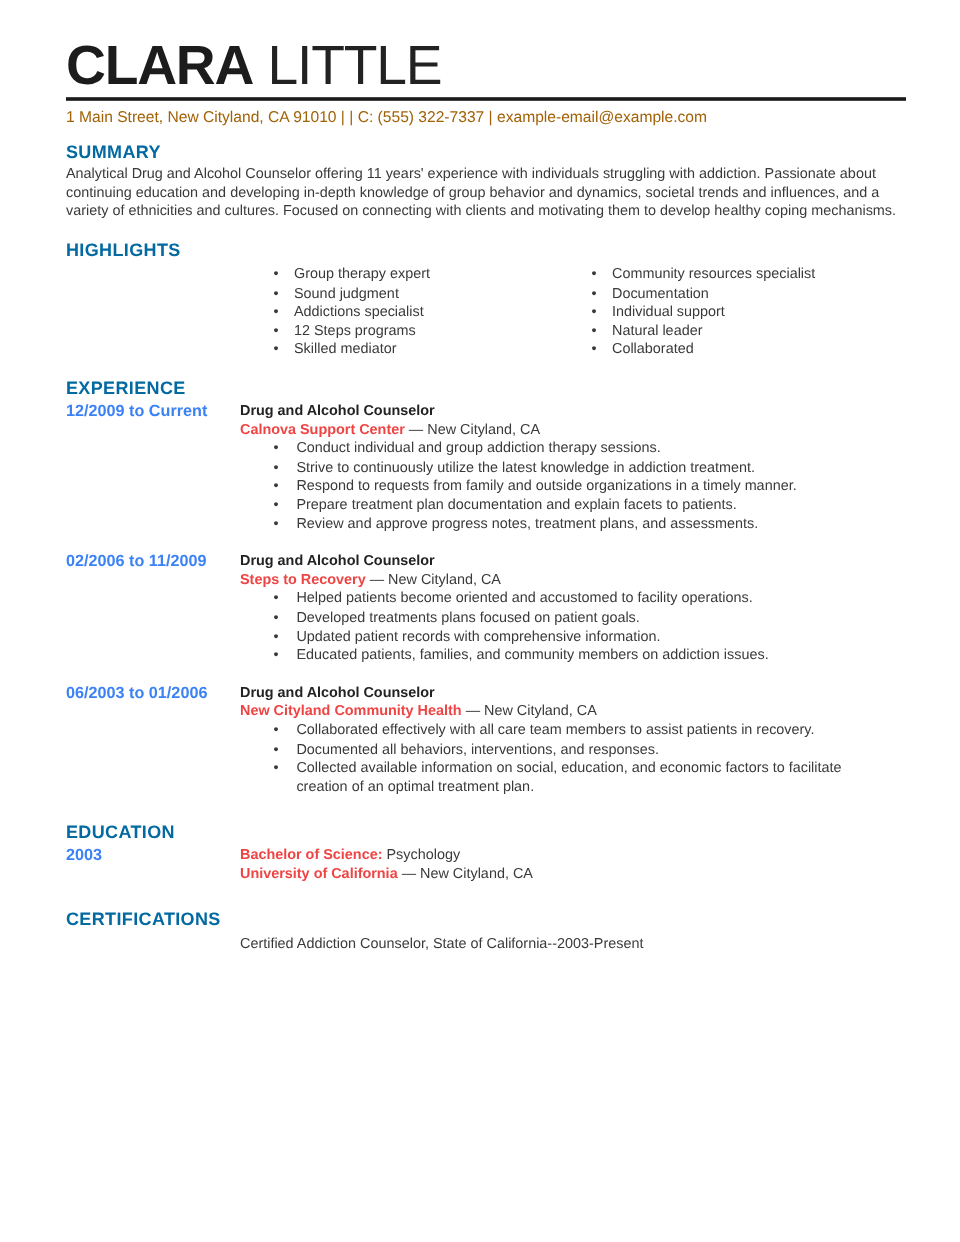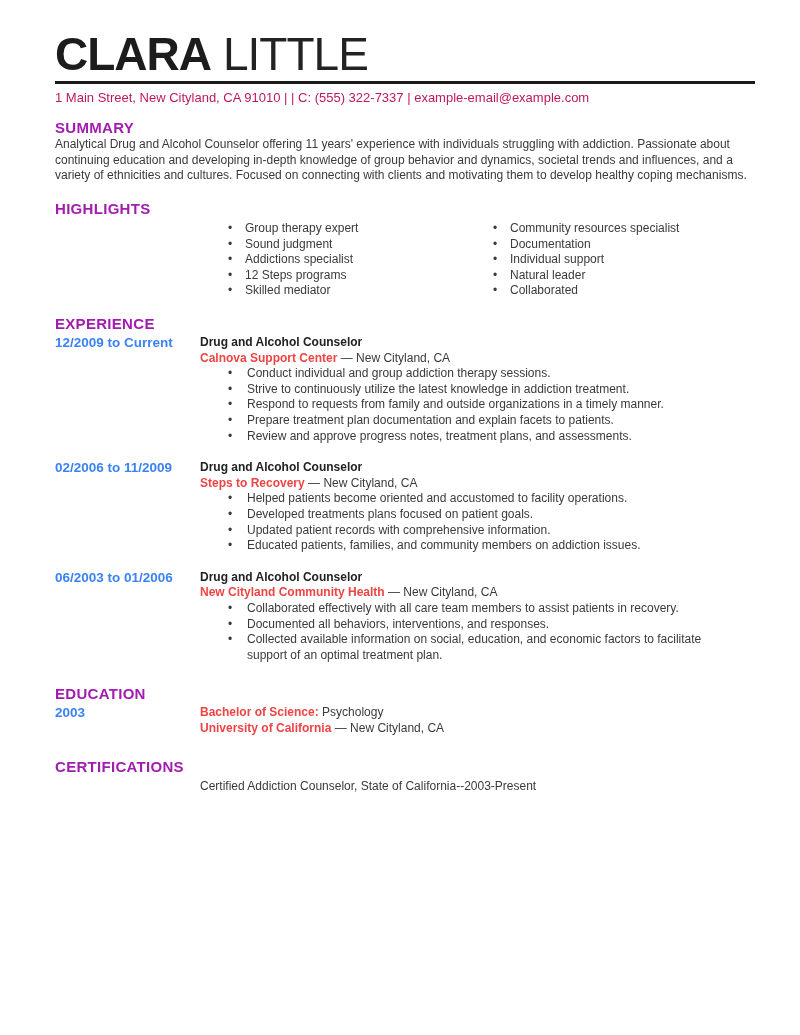--- a/index.html
+++ b/index.html
@@ -25,29 +25,29 @@
     color: #1c1c1c;
     white-space: nowrap;
   }
   .name .first { font-weight: bold; }
   .name .last  { font-weight: normal; margin-left: 12px; color: #222; }
   .header-rule { border-bottom: 3px solid #1a1a1a; margin-top: 3px; }
   .contact {
     margin-top: 6px;
     font-size: 13px;
     line-height: 15px;
-    color: #be185d;
+    color: #a16207;
   }
   
   .section-heading {
     font-size: 15px;
     line-height: 15px;
     font-weight: bold;
     letter-spacing: 0.3px;
-    color: #a21caf;
+    color: #0369a1;
   }
   .section-summary        { margin-top: 15px; }
   .section-highlights     { margin-top: 17px; }
   .section-experience     { margin-top: 17px; }
   .section-education      { margin-top: 23px; }
   .section-certifications { margin-top: 22px; }
 
   .body-text {
     font-size: 12px;
     line-height: 15.6px;
@@ -162,21 +162,21 @@
       <div class="dates">06/2003 to 01/2006</div>
       <div>
         <div class="body-text job-title">Drug and Alcohol Counselor</div>
         <div class="body-text">
           <span class="company">New Cityland Community Health</span>
           <span>— New Cityland, CA</span>
         </div>
         <ul class="bullets body-text">
           <li>Collaborated effectively with all care team members to assist patients in recovery.</li>
           <li>Documented all behaviors, interventions, and responses.</li>
-          <li>Collected available information on social, education, and economic factors to facilitate support of an optimal treatment plan.</li>
+          <li>Collected available information on social, education, and economic factors to facilitate creation of an optimal treatment plan.</li>
         </ul>
       </div>
     </div>
   </div>
 
   <div class="section-education">
     <div class="section-heading">EDUCATION</div>
     <div class="row edu-row">
       <div class="edu-year">2003</div>
       <div>

